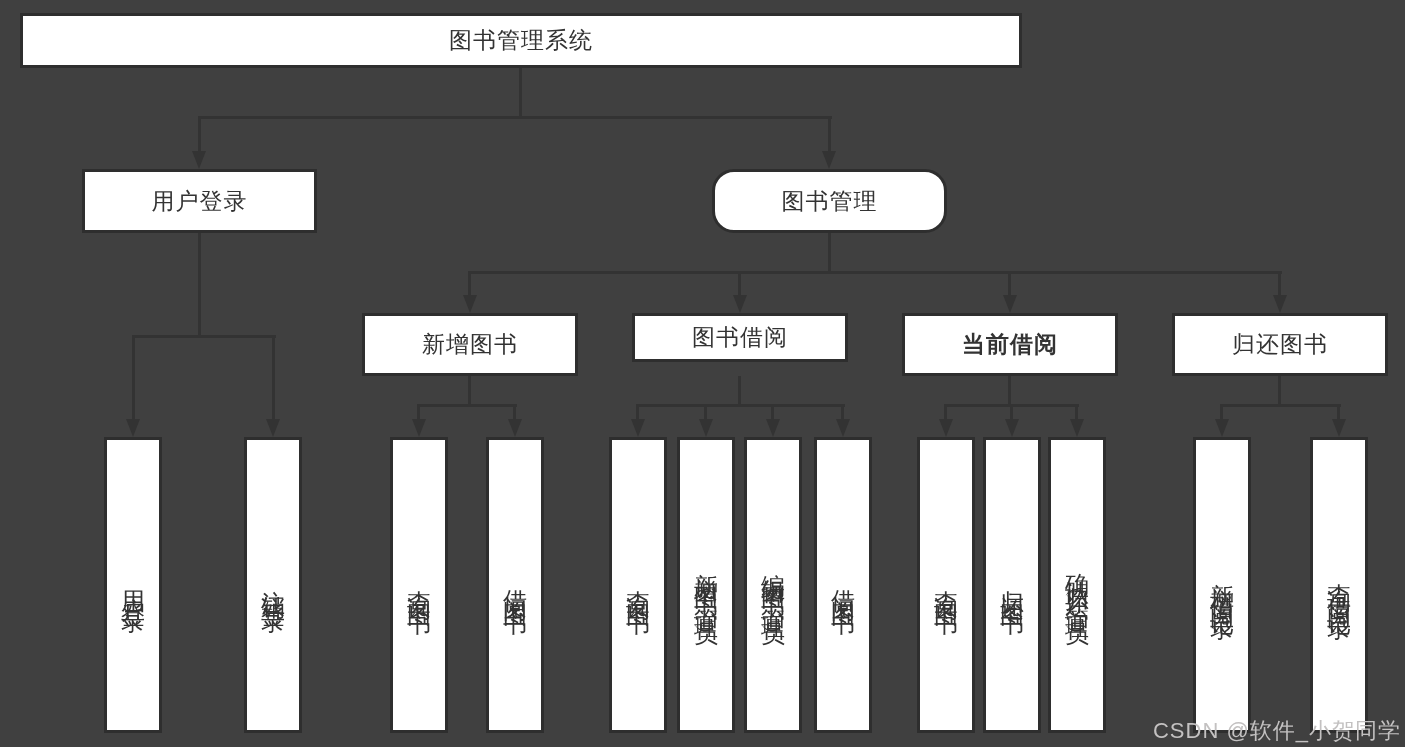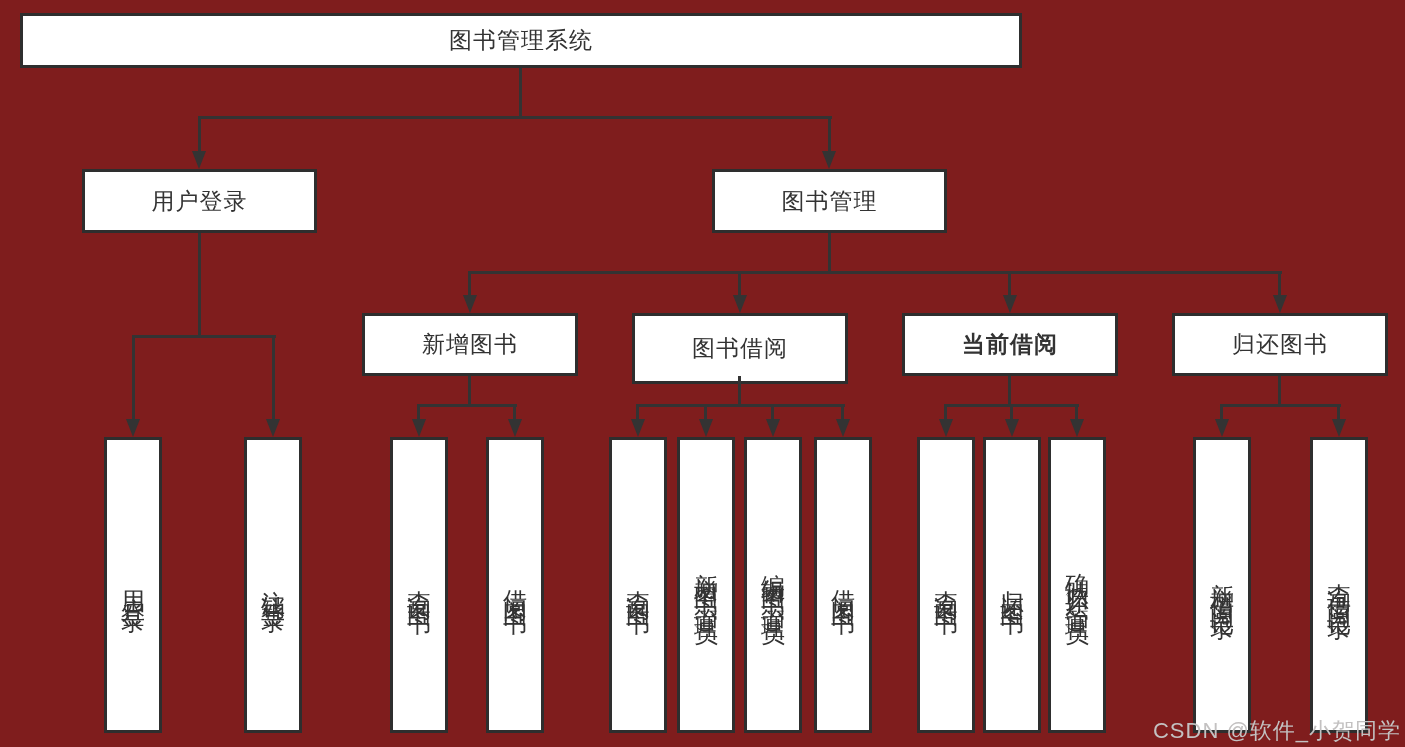--- a/index.html
+++ b/index.html
@@ -1,19 +1,19 @@
 <!DOCTYPE html>
 <html><head>
 <meta charset="utf-8">
 <style>
   html,body{margin:0;padding:0;background:#ffffff;}
   .canvas{
     position:relative;
     width:1405px;height:747px;
-    background:#7f1d1d;
+    background:#404040;
     font-family:"Liberation Sans", sans-serif;
     overflow:hidden;
   }
   .box{
     position:absolute;
     box-sizing:border-box;
     border:3px solid #2e2e2e;
     background:#ffffff;
     display:flex;align-items:center;justify-content:center;
     color:#333333;
@@ -42,23 +42,23 @@
     top:716px;right:4px;
     font-size:22px;
     color:#c3c1c1;
     letter-spacing:1px;
     z-index:10;
     white-space:nowrap;
   }
   
   #node-root{left:20px;top:13px;width:1002px;height:55px;}
   #node-user-login{left:82px;top:169px;width:235px;height:64px;}
-  #node-book-mgmt{left:712px;top:169px;width:235px;height:64px;}
+  #node-book-mgmt{left:712px;top:169px;width:235px;height:64px;border-radius:22px;}
   #node-new-book-rec{left:362px;top:313px;width:216px;height:63px;}
-  #node-book-borrow{left:632px;top:313px;width:216px;height:71px;}
+  #node-book-borrow{left:632px;top:313px;width:216px;height:49px;}
   #node-current-borrow{left:902px;top:313px;width:216px;height:63px;font-weight:bold;}
   #node-borrow-records{left:1172px;top:313px;width:216px;height:63px;}
   #node-u1{left:104px;}
   #node-u2{left:244px;}
   #node-n1{left:390px;}
   #node-n2{left:486px;}
   #node-b1{left:609px;}
   #node-b2{left:677px;}
   #node-b3{left:744px;}
   #node-b4{left:814px;}

